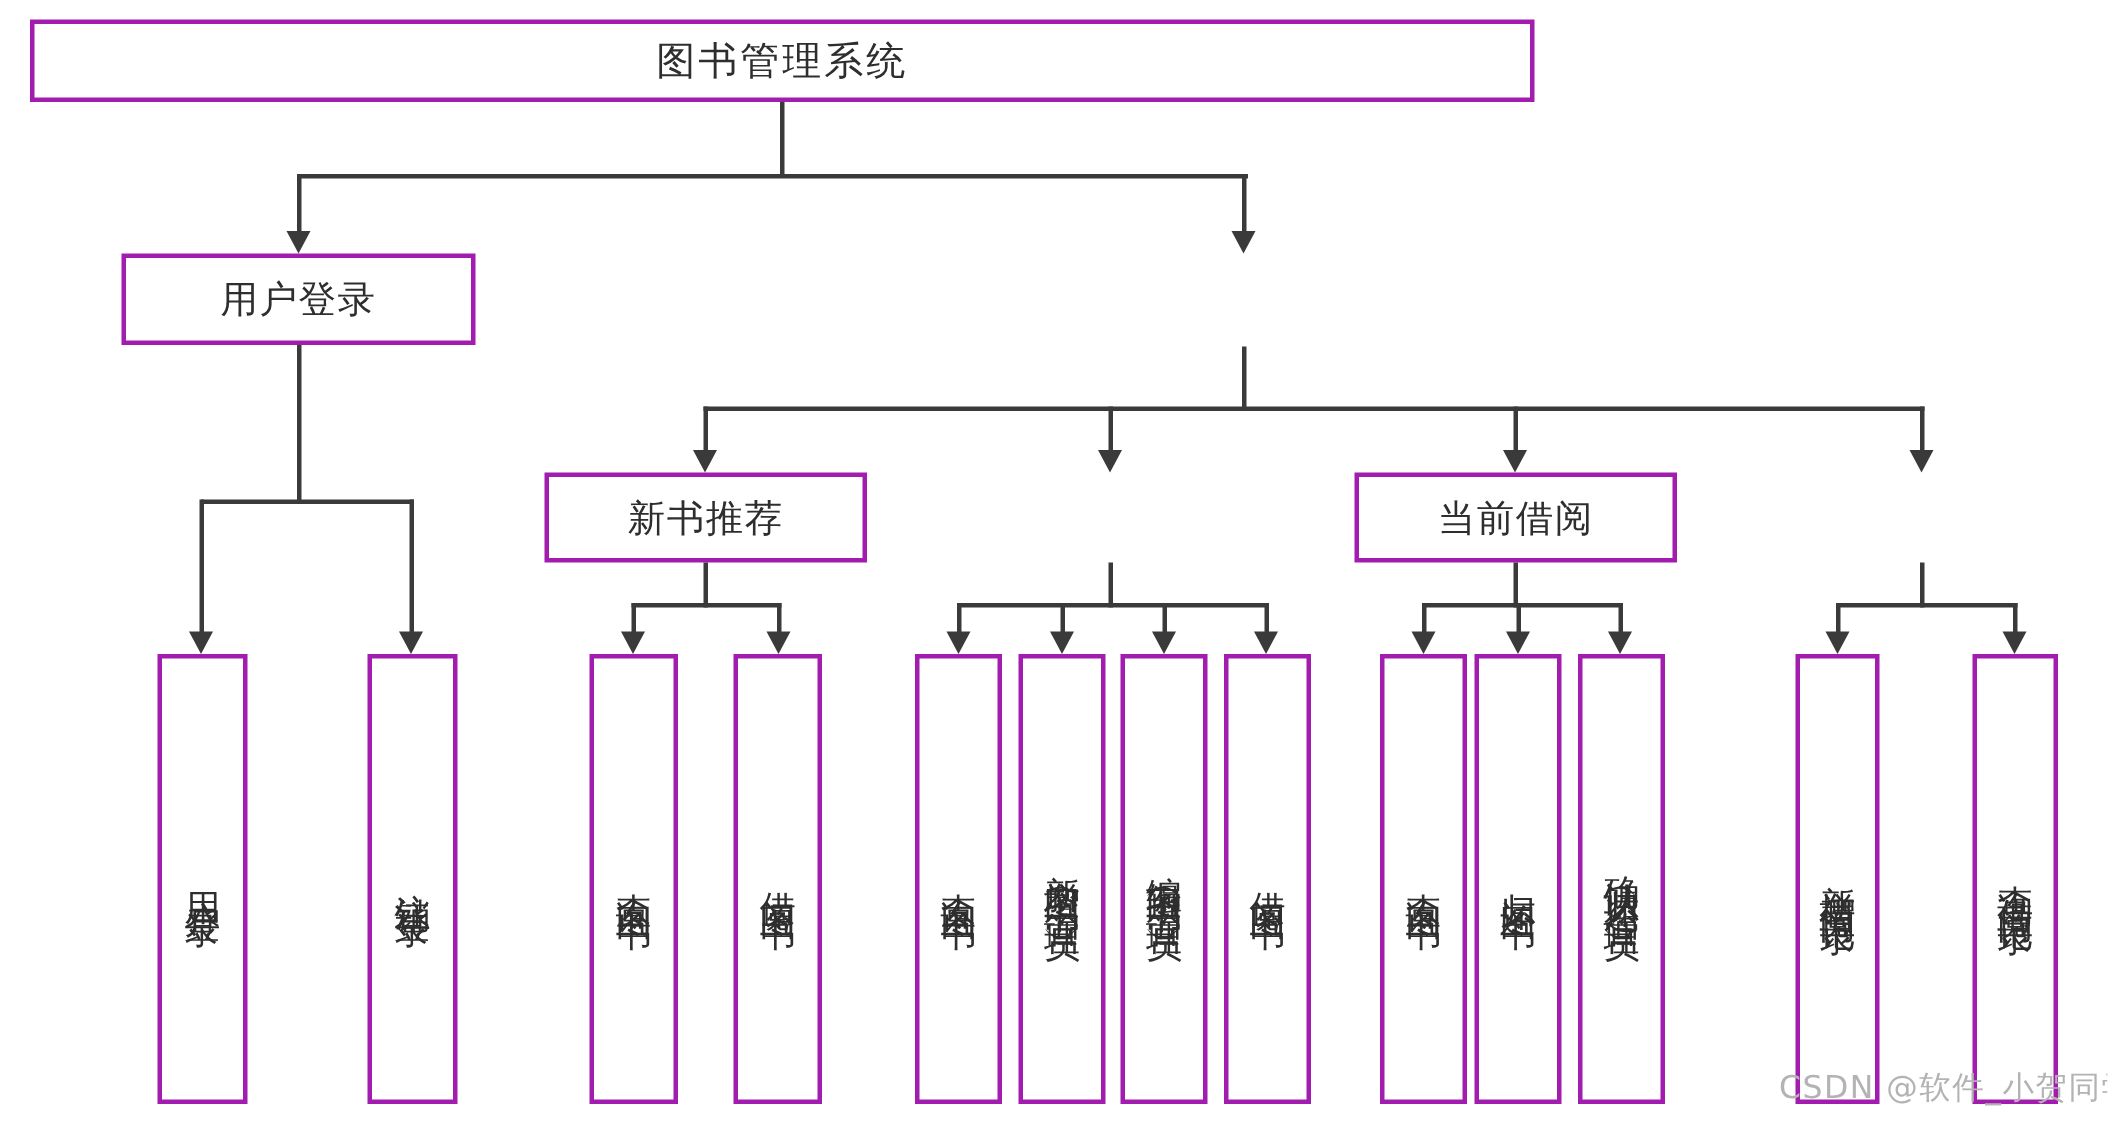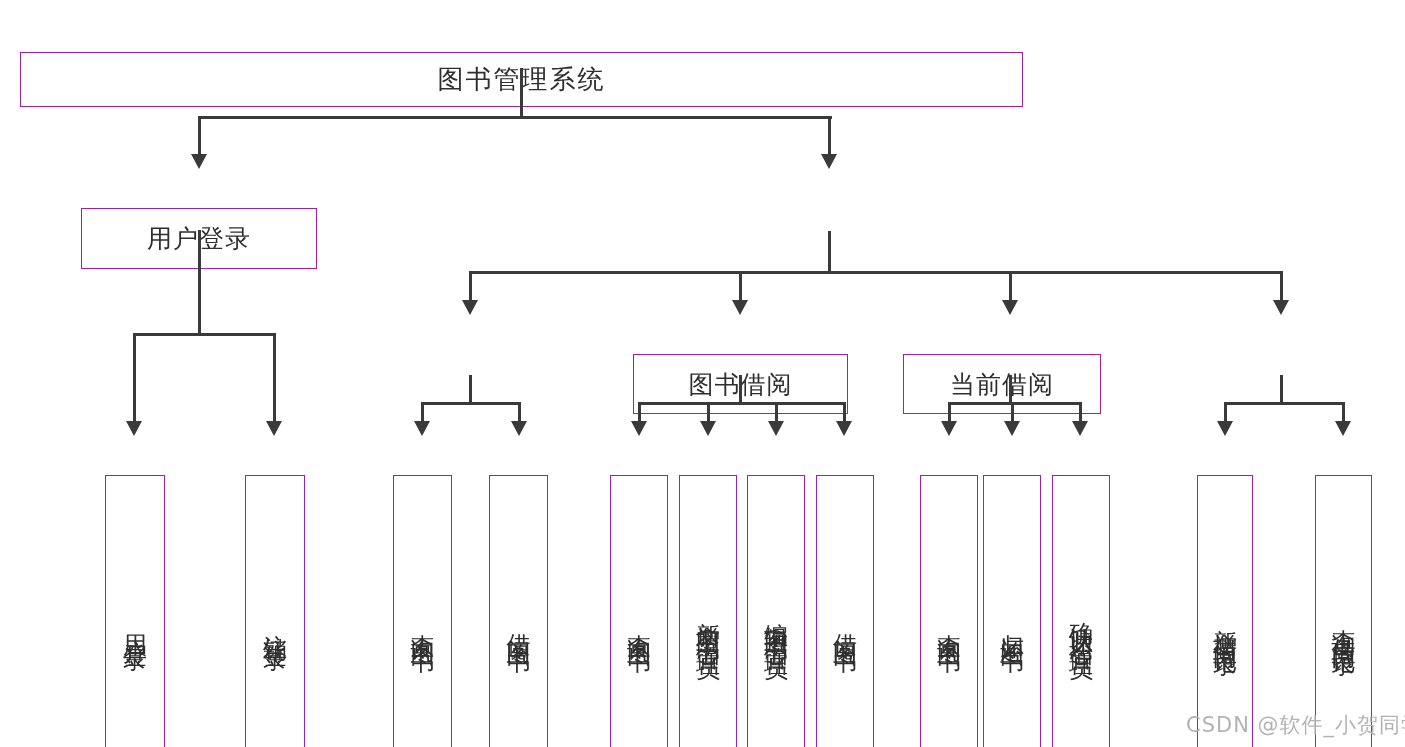--- a/index.html
+++ b/index.html
@@ -6,27 +6,26 @@
   #canvas{
     position:relative;
     width:1405px;height:747px;
     background:#ffffff;
     font-family:"DejaVu Sans","Liberation Sans",sans-serif;
     overflow:hidden;
   }
   .box{
     position:absolute;
     box-sizing:border-box;
-    border:1px solid #a21caf;
+    border:3px solid #a21caf;
     background:#ffffff;
     display:flex;
     align-items:center;
     justify-content:center;
     color:#2e2e2e;
-    margin-top:39px;
   }
   .hbox{font-size:25px;letter-spacing:1px;}
   .rootbox{font-size:26px;letter-spacing:2px;}
   .vbox span{
     writing-mode:vertical-rl;
     text-orientation:mixed;
     font-size:24px;
     letter-spacing:5px;
     line-height:1;
     color:#2e2e2e;
@@ -59,26 +58,26 @@
 
   <div class="box rootbox" style="left:20px;top:13px;width:1003px;height:55px;">
     <span>图书管理系统</span>
   </div>
 
   <div class="box hbox" style="left:81px;top:169px;width:236px;height:61px;">
     <span>用户登录</span>
   </div>
 
 
-
-  <div class="box hbox" style="left:633px;top:315px;width:215px;height:60px;">
-    <span>图书借阅</span>
+  <div class="box hbox" style="left:363px;top:315px;width:215px;height:60px;">
+    <span>新书推荐</span>
   </div>
 
-  <div class="box hbox" style="left:903px;top:315px;width:198px;height:60px;">
+
+  <div class="box hbox" style="left:903px;top:315px;width:215px;height:60px;">
     <span>当前借阅</span>
   </div>
 
 
   <div class="box vbox" style="left:105px;top:436px;width:60px;height:300px;">
     <span>用户登录</span>
   </div>
   <div class="box vbox" style="left:245px;top:436px;width:60px;height:300px;">
     <span>注销登录</span>
   </div>

